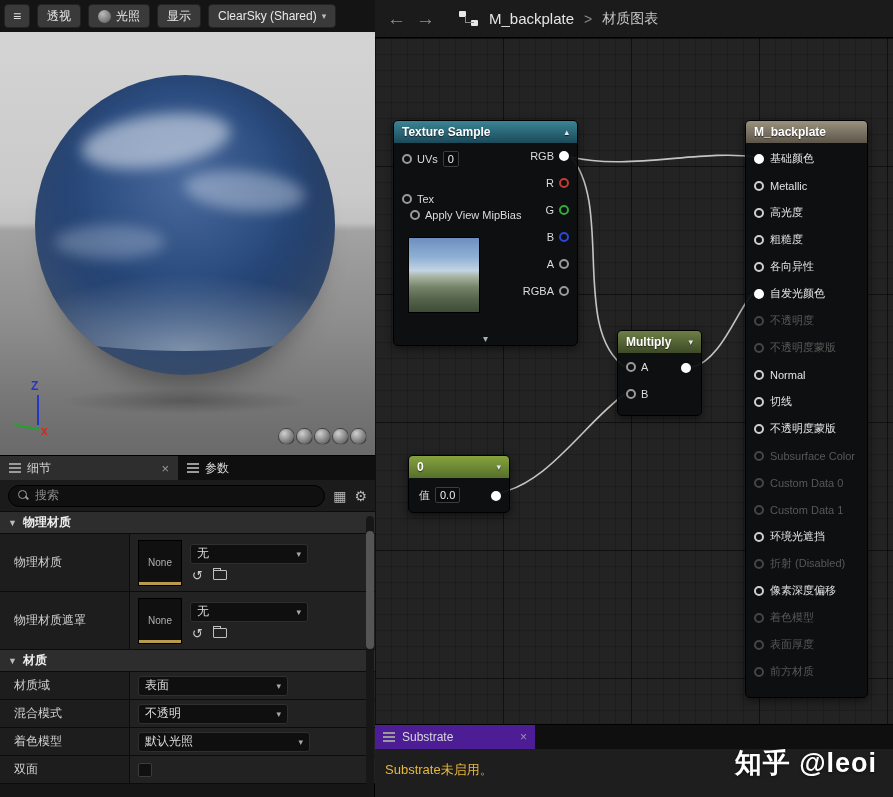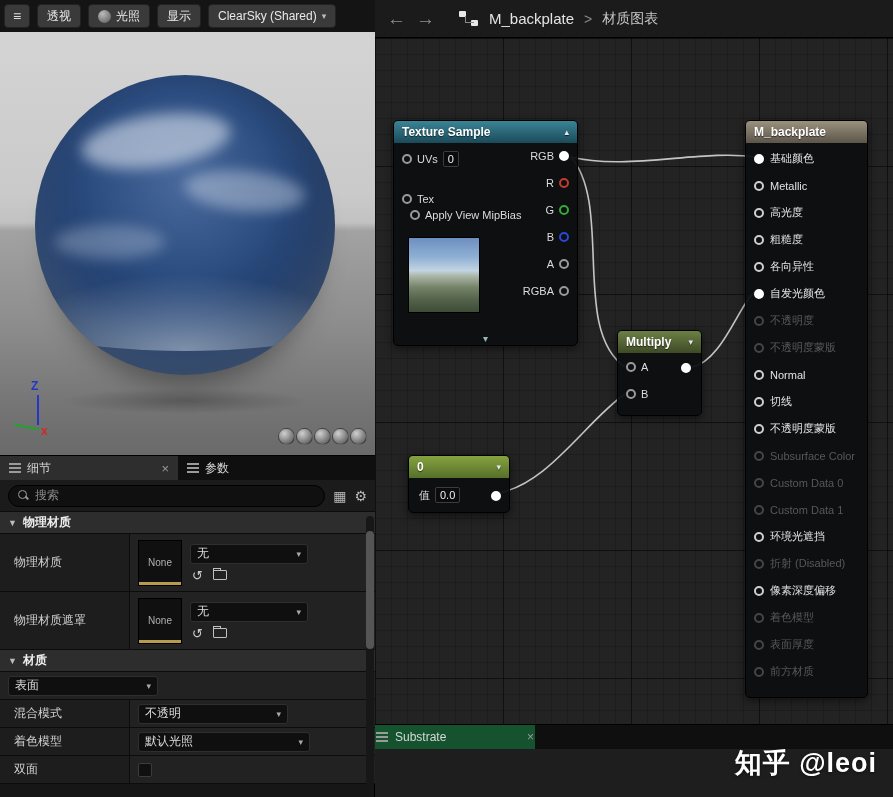--- a/index.html
+++ b/index.html
@@ -116,21 +116,21 @@
   .result-pins { position:absolute; left:0; top:24px; right:0; display:flex; flex-direction:column; }
   .rpin { height:27px; display:flex; align-items:center; gap:6px; padding-left:8px; font-size:11px; color:#e2e2e2;text-align:right; }
   .rpin.disabled { color:#585858; }
   .rpin.disabled .pin-dot { border-color:#454545; }
 
   .mult-out { position:absolute; right:10px; top:32px; }
 
   
   .substrate { position:absolute; left:0; top:724px; width:518px; height:73px; background:#1e1e1e; border-top:1px solid #000; }
   .sub-tabs { height:24px; background:#0f0f0f; display:flex; }
-  .sub-tab { width:160px; background:#14532d; display:flex; align-items:center; gap:7px; padding:0 1px; font-size:12px; color:#d8d8d8; cursor:pointer; }
+  .sub-tab { width:160px; background:#4c1d95; display:flex; align-items:center; gap:7px; padding:0 8px; font-size:12px; color:#d8d8d8; cursor:pointer; }
   .sub-tab .spacer { flex:1; }
   .sub-msg { padding:12px 10px; font-size:13px; color:#e9b83b; }
 
   .watermark { position:absolute; right:16px; bottom:16px; color:#fff; font-size:27px; font-weight:bold; text-shadow:0 1px 3px rgba(0,0,0,0.5); letter-spacing:1px; }
 </style>
 </head>
 <body>
 
 <div class="app">
 
@@ -244,20 +244,21 @@
           </div>
         </div>
       </div>
 
       <div class="det-section">
         <span class="arr">▼</span>
         <span>材质</span>
       </div>
 
       <div class="det-row row-simple">
+        <div class="lbl">材质域</div>
         <div class="val">
           <div class="dropdown dd-150">
             <span class="dtext">表面</span>
             <span class="chev">▾</span>
           </div>
         </div>
       </div>
 
       <div class="det-row row-simple">
         <div class="lbl">混合模式</div>
@@ -480,18 +481,19 @@
 
     <div class="substrate">
       <div class="sub-tabs">
         <div class="sub-tab">
           <span class="tab-glyph"></span>
           <span>Substrate</span>
           <span class="spacer"></span>
           <span class="x" style="color:#9a9a9a; cursor:pointer;">×</span>
         </div>
       </div>
+      <div class="sub-msg">Substrate未启用。</div>
     </div>
 
     <div class="watermark">知乎 @leoi</div>
   </div>
 
 </div>
 
 </body></html>

